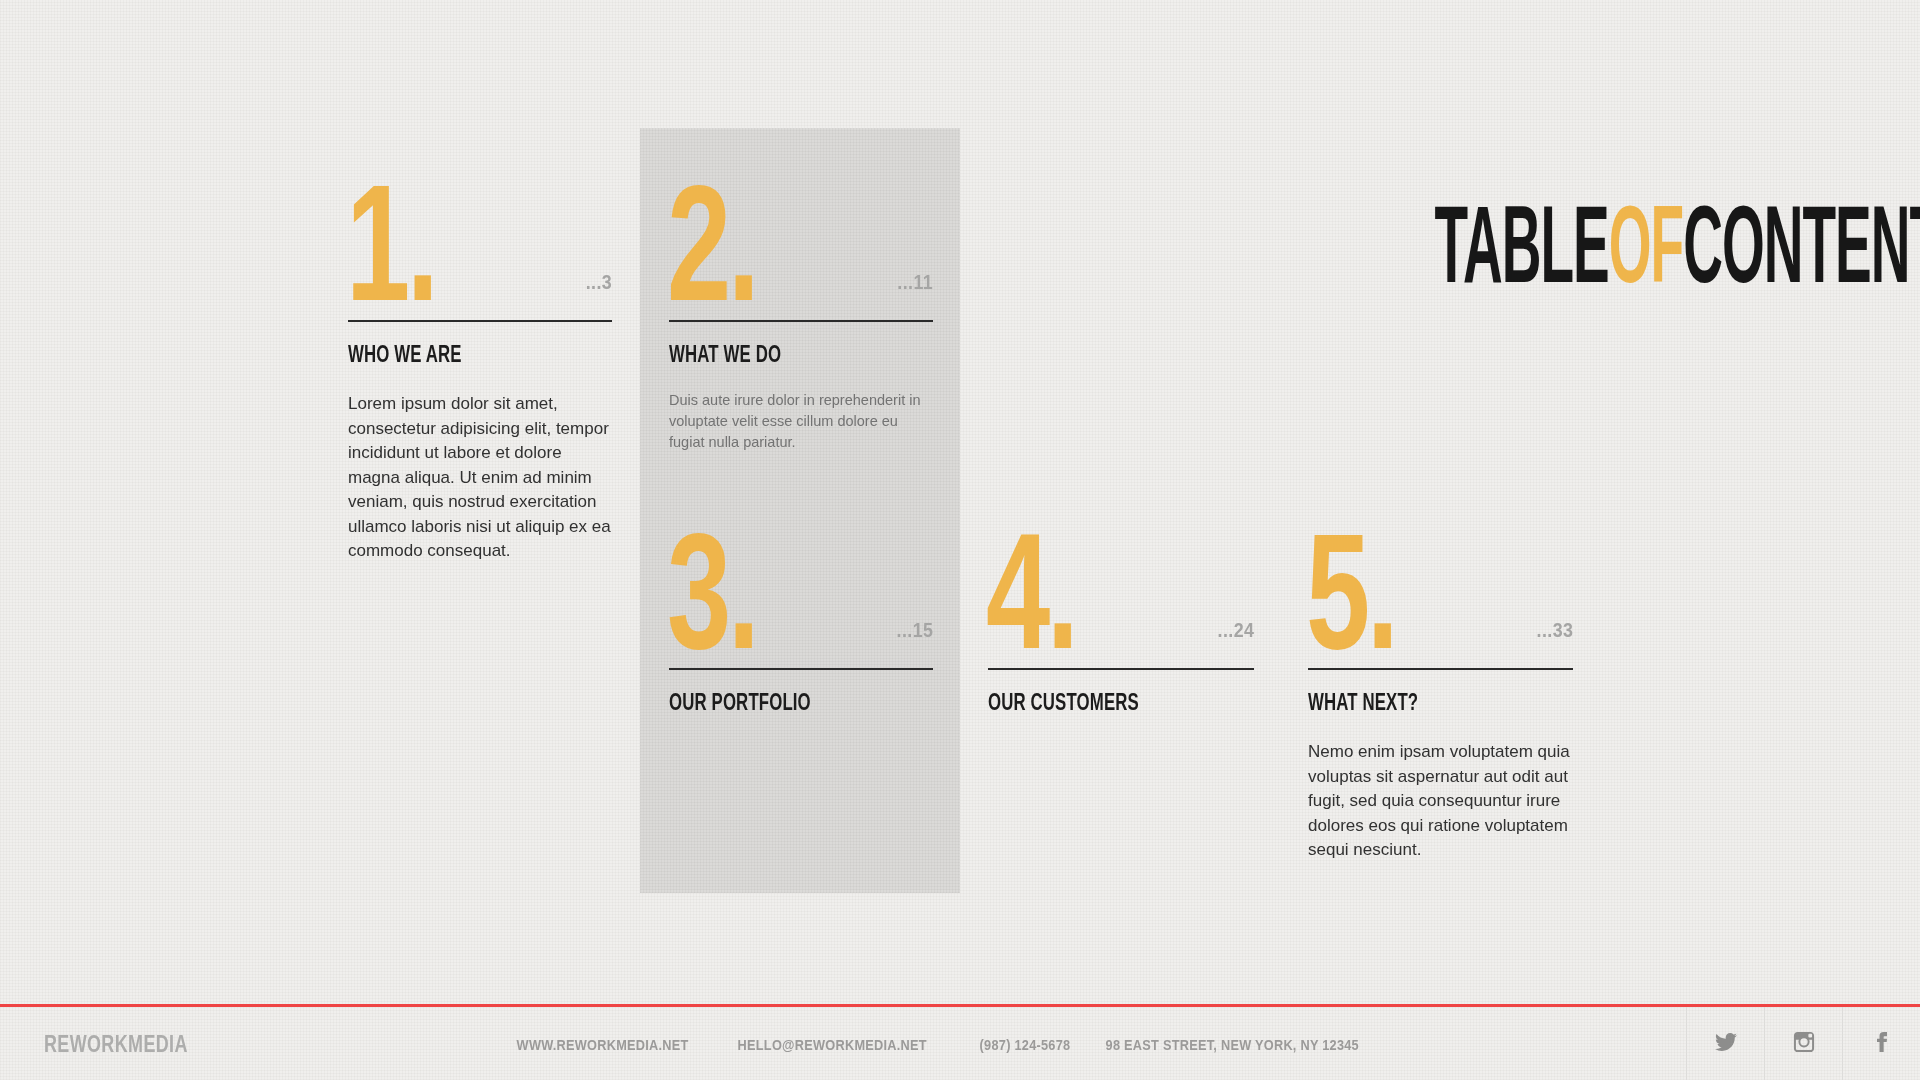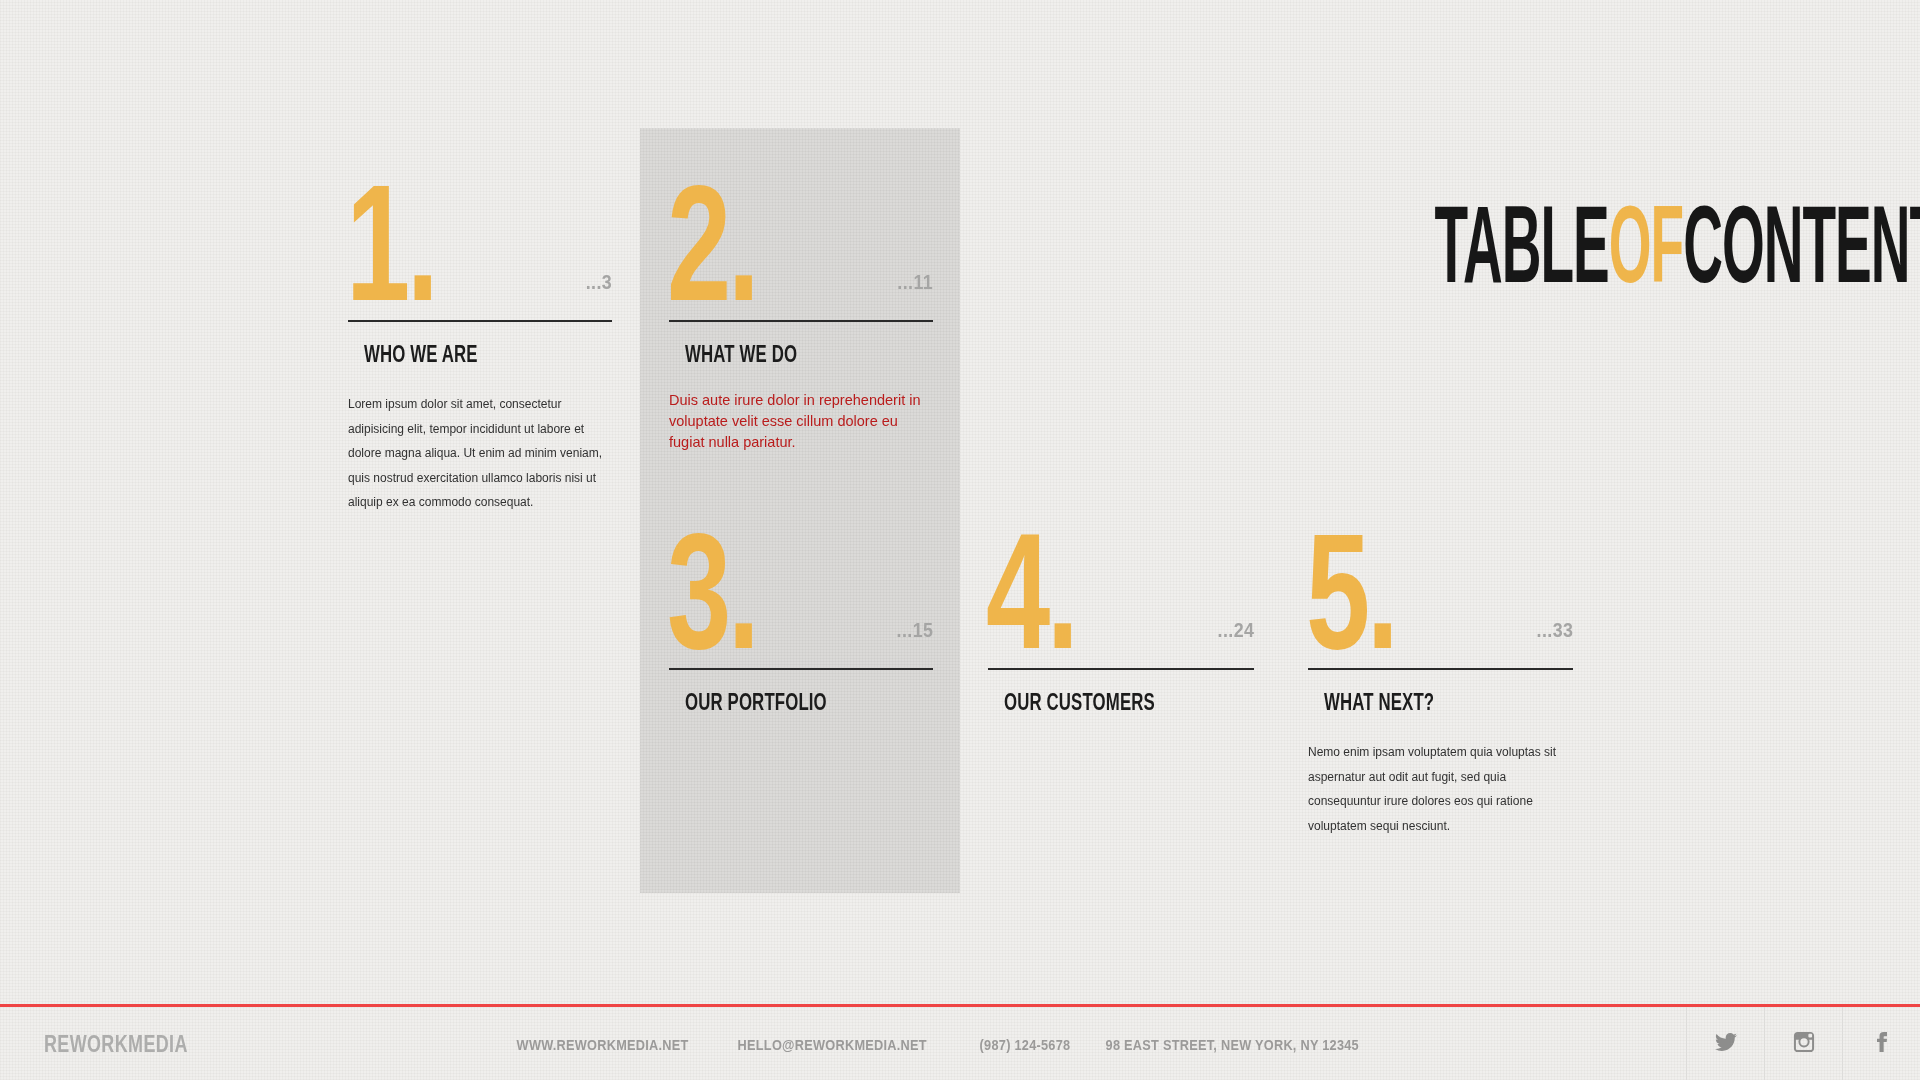--- a/index.html
+++ b/index.html
@@ -41,24 +41,24 @@
     transform: scaleX(0.70); transform-origin: 0 100%;
     white-space: nowrap;
   }
   .pagenum {
     position: absolute; right: 0; bottom: 26px;
     font-size: 21px; font-weight: bold; color: #A5A5A4;
     letter-spacing: 0.5px;
     transform: scaleX(0.85); transform-origin: 100% 100%;
     white-space: nowrap;
   }
-  .heading { margin: 20px 0 0 16px; font-size: 24px; line-height: 1; font-weight: bold; color: #1C1C1C; letter-spacing: 0.2px; }
+  .heading { margin: 20px 0 0 0; font-size: 24px; line-height: 1; font-weight: bold; color: #1C1C1C; letter-spacing: 0.2px; }
   .heading .cond { transform: scaleX(0.70); }
-  .body-text { margin: 26px 0 0 0; font-size: 12px; line-height: 24.5px; color: #313131; }
-  #s2 .body-text { font-size: 14.5px; line-height: 21px; margin-top: 24px; color: #b91c1c; }
+  .body-text { margin: 26px 0 0 0; font-size: 17px; line-height: 24.5px; color: #313131; }
+  #s2 .body-text { font-size: 14.5px; line-height: 21px; margin-top: 24px; color: #737373; }
 
   
   .title-block {
     position: absolute; left: 1163px; top: 189px; width: 540px;
     display: flex; align-items: center;
   }
   .main-title {
     margin: 0; flex: none;
     font-size: 110px; line-height: 110px; font-weight: bold;
     color: #171717; letter-spacing: -2px; white-space: nowrap;

